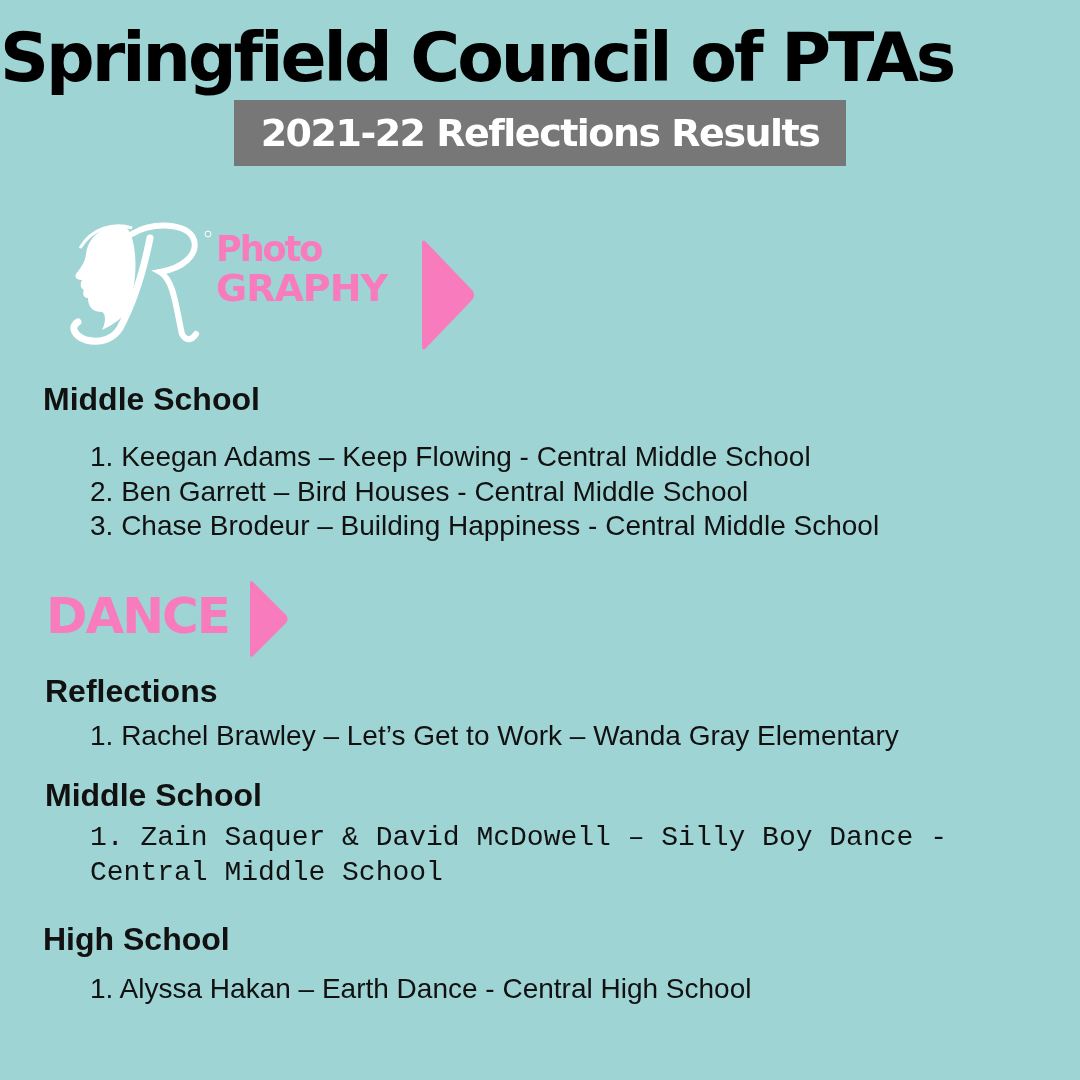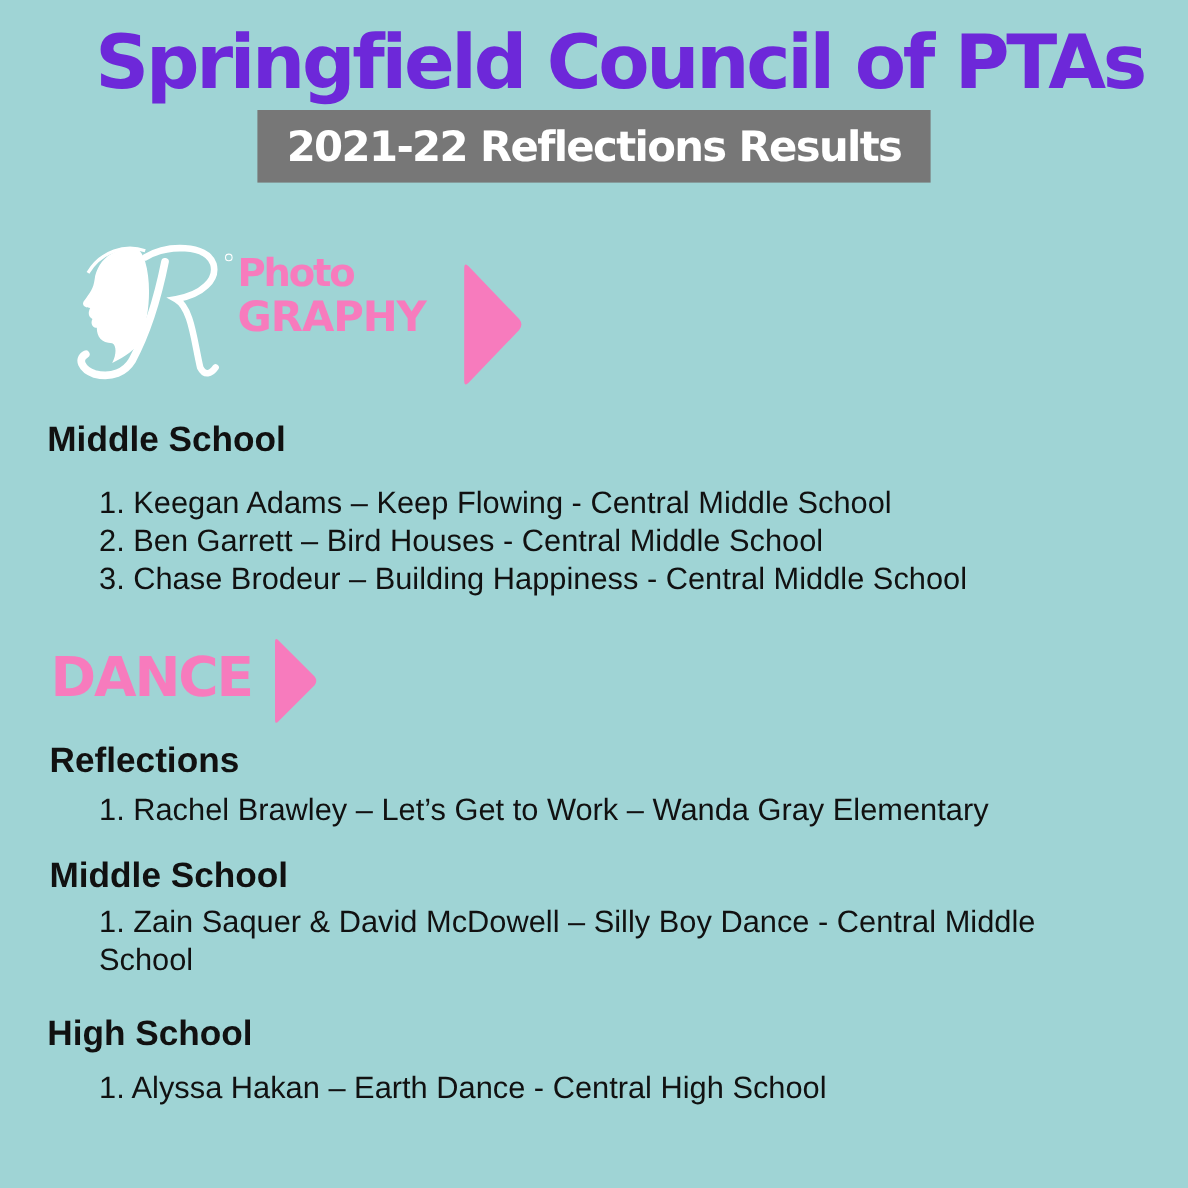--- a/index.html
+++ b/index.html
@@ -2,23 +2,23 @@
 <html><head>
 <meta charset="utf-8">
 <style>
   html, body { margin:0; padding:0; }
   body {
     width:1080px; height:1080px; overflow:hidden;
     background:#9fd4d5; position:relative;
     font-family:"DejaVu Sans", sans-serif; color:#111;
   }
   .title {
-    position:absolute; left:0; top:18px; width:1040px; text-align:right;
+    position:absolute; left:0; top:18px; width:1040px; text-align:left;
     font-family:"DejaVu Sans", sans-serif; font-weight:bold;
-    font-size:68px; letter-spacing:-3px; color:#6d28d9; line-height:80px;
+    font-size:68px; letter-spacing:-3px; color:#000000; line-height:80px;
   }
   .subtitle-box {
     position:absolute; left:234px; top:100px; width:612px; height:66px;
     background:#777777; display:flex; align-items:center; justify-content:center;
   }
   .subtitle {
     color:#fff; font-family:"DejaVu Sans", sans-serif; font-weight:bold;
     font-size:38px; letter-spacing:-1.5px; white-space:nowrap;
   }
   .logo { position:absolute; left:62px; top:218px; width:160px; height:128px; }
@@ -34,21 +34,21 @@
     font-family:"DejaVu Sans", sans-serif; font-weight:bold; font-size:50px;
     letter-spacing:-2px; line-height:56px;
   }
   .heading {
     position:absolute; font-family:"Liberation Sans", sans-serif; font-weight:bold;
     font-size:32px; color:#111; white-space:nowrap;
   }
   .entries { position:absolute; left:90px; margin:0; padding:0; list-style:none;
     font-family:"Liberation Sans", sans-serif; font-size:28px; color:#111; line-height:34.5px; }
   .entries li { white-space:nowrap; }
-  .entries.wrap li { white-space:normal; width:920px; }
+  .entries.wrap li { white-space:normal; width:920px;font-family:Liberation Mono, monospace; }
 </style>
 </head>
 <body>
 
 <div class="title">Springfield Council of PTAs</div>
 <div class="subtitle-box">
   <span class="subtitle">2021-22 Reflections Results</span>
 </div>
 
 <div class="logo">

